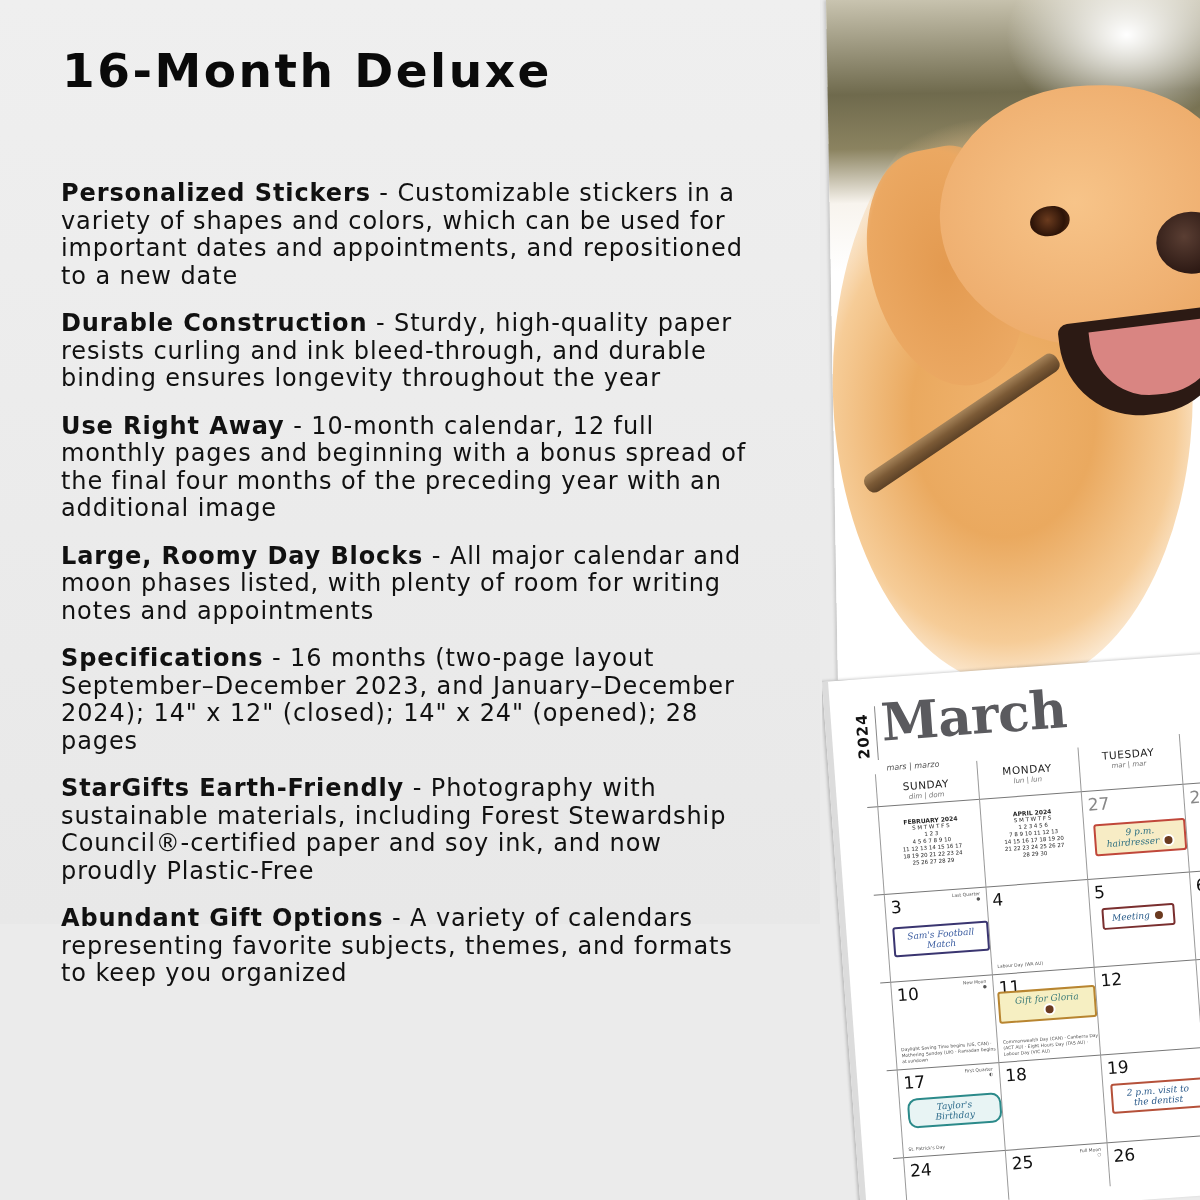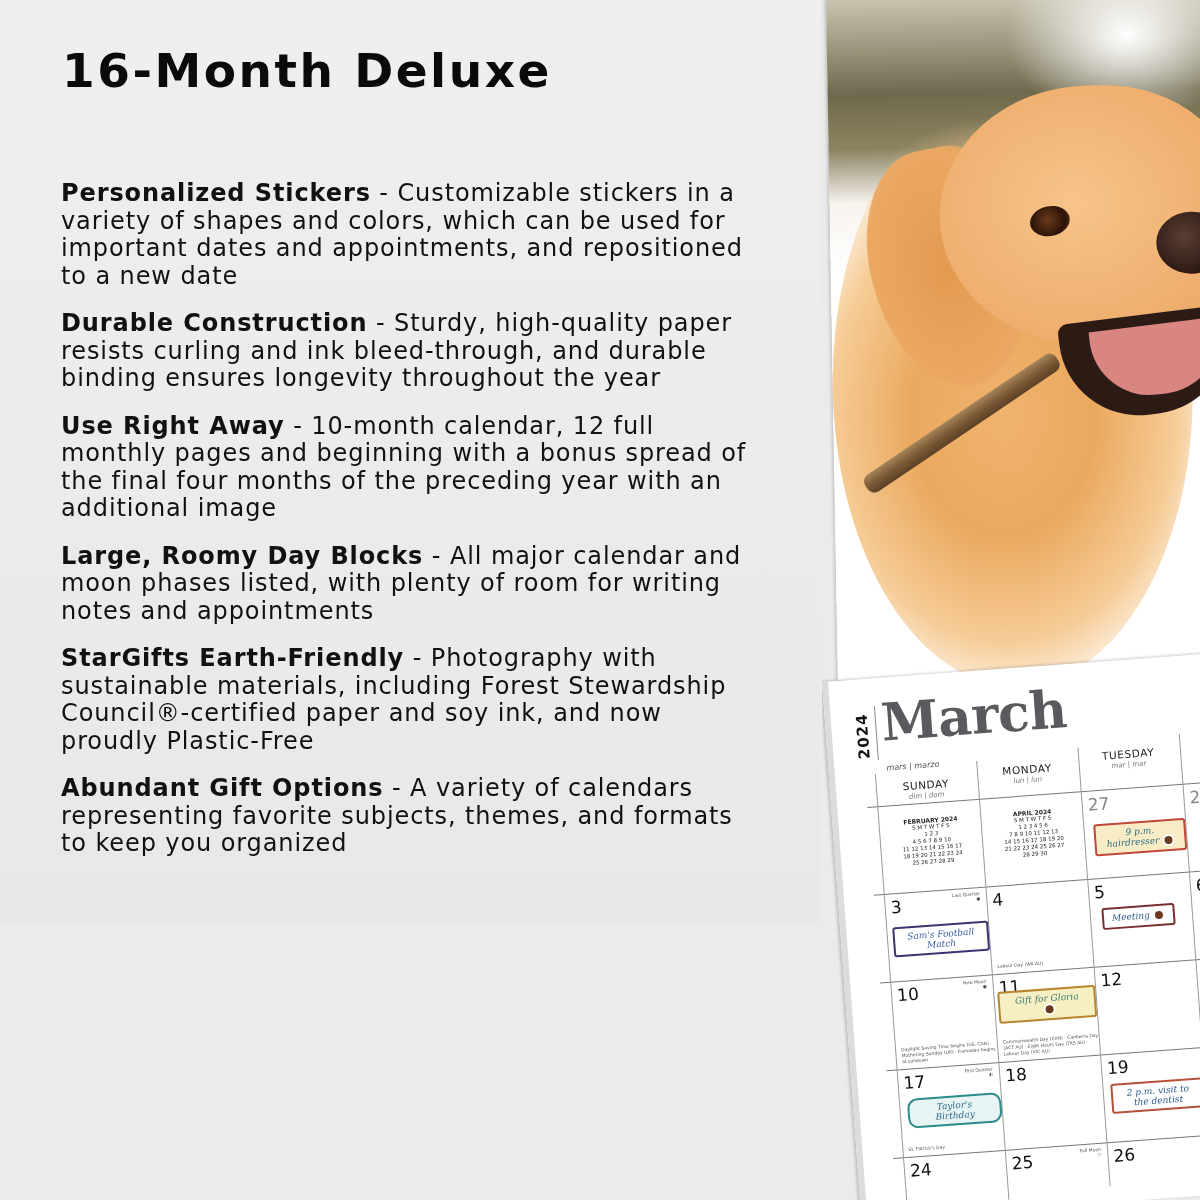--- a/index.html
+++ b/index.html
@@ -149,20 +149,21 @@
 <div class="left-panel">
   <h1 class="title">
     <span>16-Month Deluxe</span><br>
   </h1>
 
   <div class="features">
     <p class="feature"><span class="f-title">Personalized Stickers</span><span class="f-sep"> - </span><span>Customizable stickers in a variety of shapes and colors, which can be used for important dates and appointments, and repositioned to a new date</span></p>
     <p class="feature"><span class="f-title">Durable Construction</span><span class="f-sep"> - </span><span>Sturdy, high-quality paper resists curling and ink bleed-through, and durable binding ensures longevity throughout the year</span></p>
     <p class="feature"><span class="f-title">Use Right Away</span><span class="f-sep"> - </span><span>10-month calendar, 12 full monthly pages and beginning with a bonus spread of the final four months of the preceding year with an additional image</span></p>
     <p class="feature"><span class="f-title">Large, Roomy Day Blocks</span><span class="f-sep"> - </span><span>All major calendar and moon phases listed, with plenty of room for writing notes and appointments</span></p>
+    <p class="feature"><span class="f-title">Specifications</span><span class="f-sep"> - </span><span>16 months (two-page layout September–December 2023, and January–December 2024); 14" x 12" (closed); 14" x 24" (opened); 28 pages</span></p>
     <p class="feature"><span class="f-title">StarGifts Earth-Friendly</span><span class="f-sep"> - </span><span>Photography with sustainable materials, including Forest Stewardship Council®-certified paper and soy ink, and now proudly Plastic-Free</span></p>
     <p class="feature"><span class="f-title">Abundant Gift Options</span><span class="f-sep"> - </span><span>A variety of calendars representing favorite subjects, themes, and formats to keep you organized</span></p>
   </div>
 
 </div>
 
 <div class="calendar">
   <div class="photo">
     <div class="dog-body"></div>
     <div class="dog-ear"></div>

